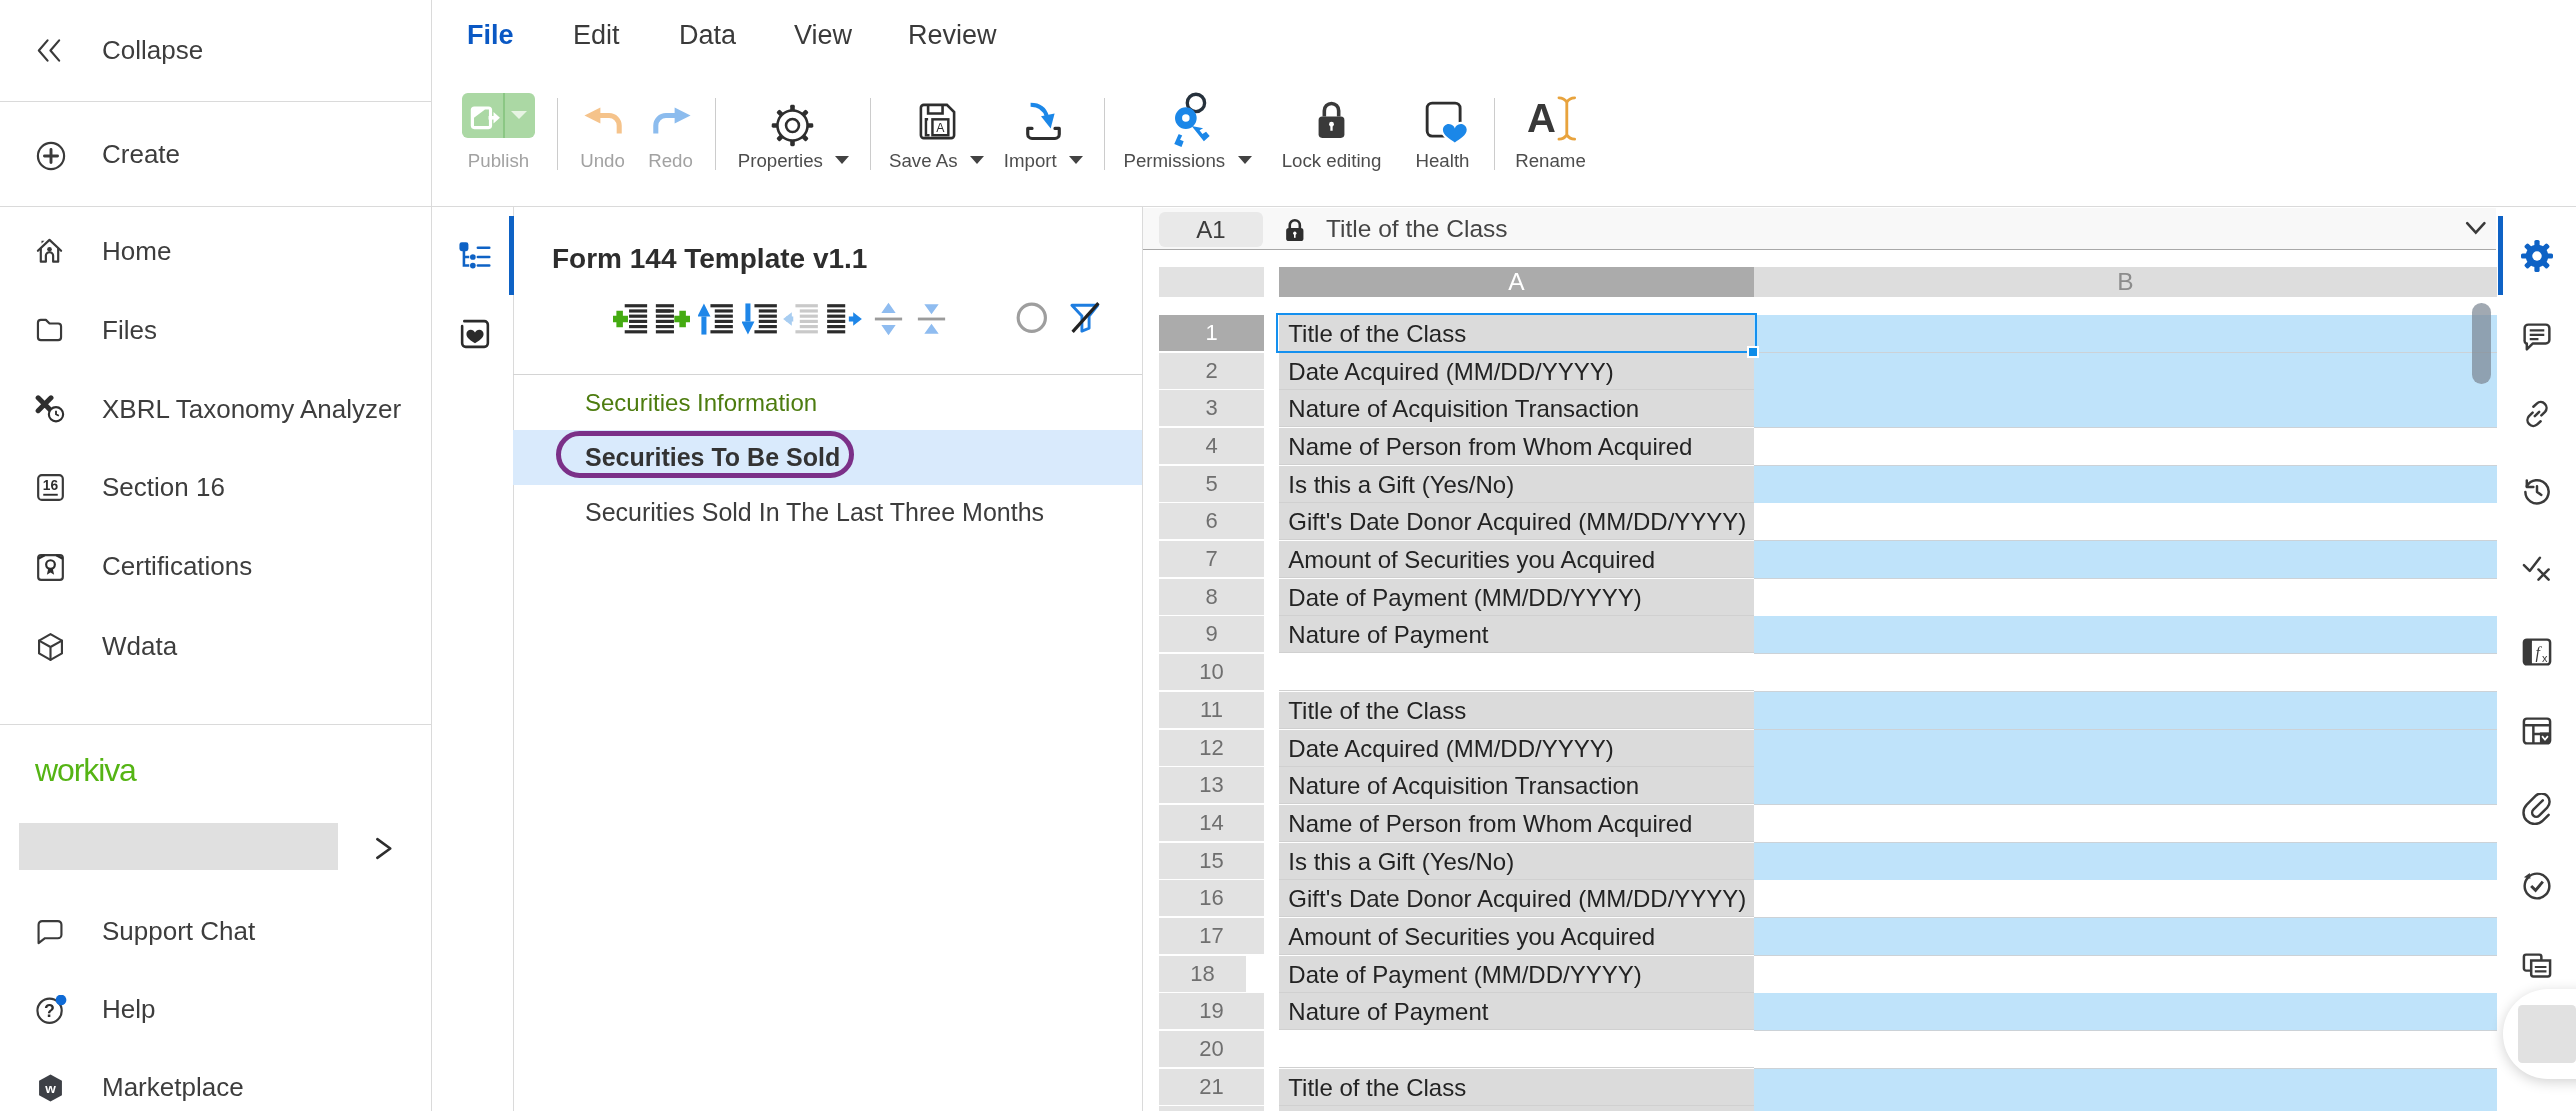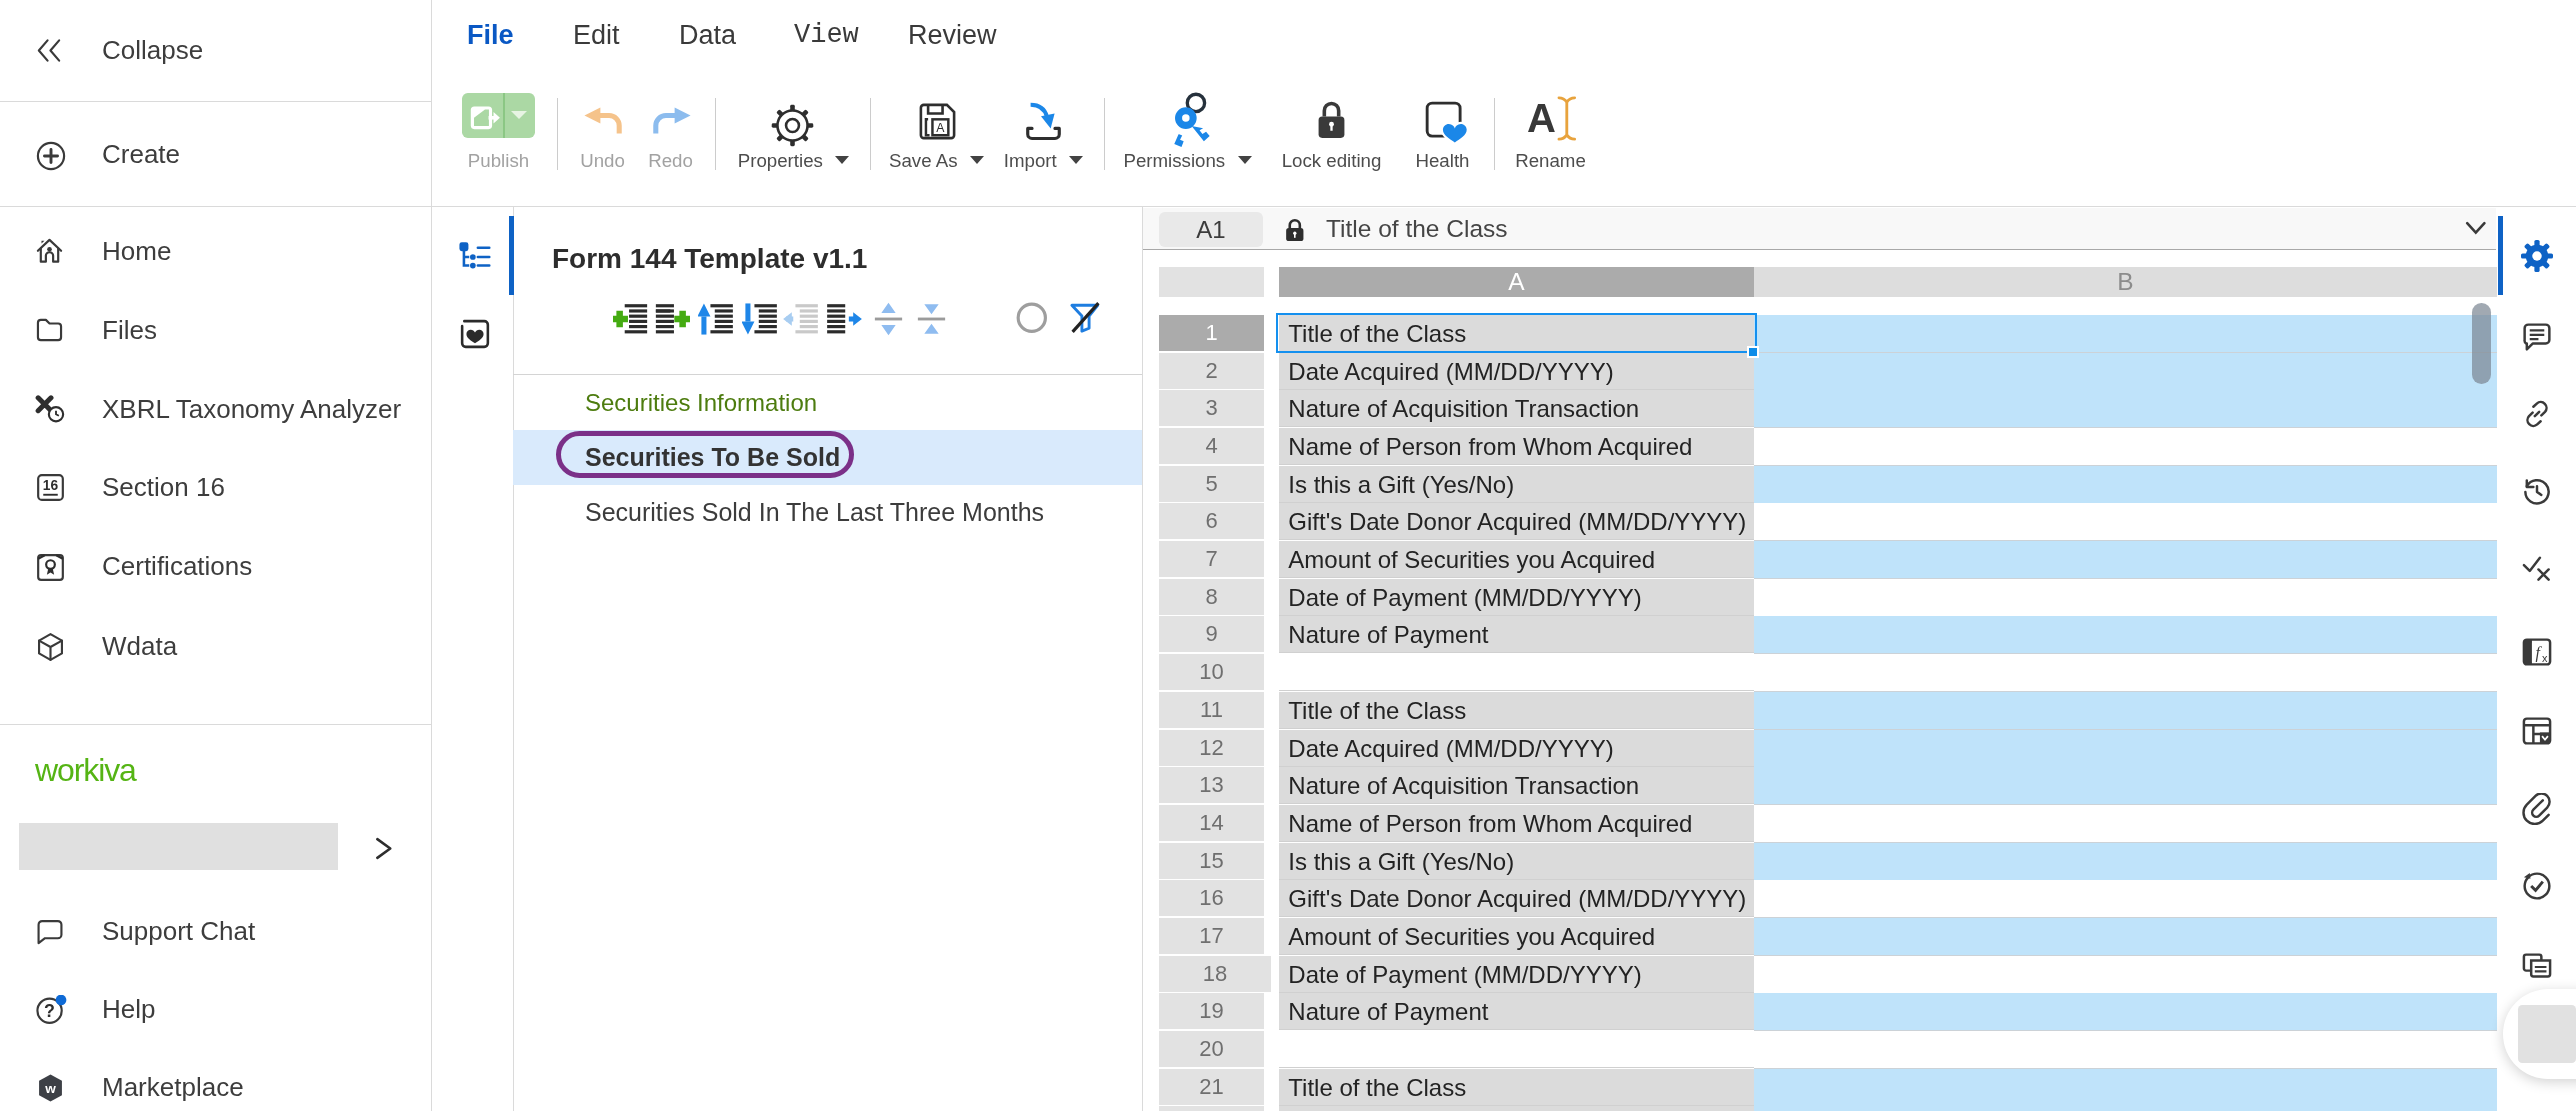--- a/index.html
+++ b/index.html
@@ -83,21 +83,21 @@
     </svg>
     <div class="abs" style="left:35px;top:752px;width:302px;height:35px;font-size:32px;font-weight:normal;color:#55b414;letter-spacing:-1.1px;">workiva</div>
     <div class="abs" style="left:18.7px;top:823px;width:319px;height:47px;background:#e0e0e0;"></div>
     <svg class="abs" style="left:373px;top:837px;" width="21.6" height="23" viewBox="0 0 30 32">
       <path d="M6 3 L24 16 L6 29" stroke="#2e2e2e" stroke-width="3.6" fill="none" stroke-linecap="round" stroke-linejoin="round"></path>
     </svg>
 
 <div class="menu" style="left:467px;color:#0a58c4;font-weight:bold;">File</div>
 <div class="menu" style="left:573px;">Edit</div>
 <div class="menu" style="left:679px;">Data</div>
-<div class="menu" style="left:794px;font-family:Liberation Mono, monospace;">View</div>
+<div class="menu" style="left:794px;">View</div>
 <div class="menu" style="left:908px;">Review</div>
 <div class="hline" style="left:431px;top:206px;width:2145px;"></div>
 <div class="abs" style="left:462px;top:93px;width:73px;height:45px;background:#abd8a4;border-radius:5.8px;"></div>
     <div class="abs" style="left:503px;top:93px;width:2.2px;height:45px;background:#8bc784;"></div>
     <svg class="abs" style="left:470px;top:105px;" width="30" height="27" viewBox="0 0 42 38">
       <rect x="1" y="2" width="30" height="32" rx="5" fill="#ffffff"></rect>
       <path d="M5.5 18 L21 6.5 L26.5 6.5 L26.5 29.5 L5.5 29.5 Z" fill="#abd8a4"></path>
       <rect x="26" y="15.5" width="8" height="5" fill="#ffffff"></rect>
       <path d="M33 10 L42 18 L33 26 Z" fill="#ffffff"></path>
     </svg>
@@ -329,21 +329,21 @@
     <div class="abs" style="left:1754px;top:805px;width:743px;height:37px;background:#ffffff;border-bottom:0.7px solid #ccd2d7;"></div>
     <div class="abs" style="left:1159px;top:843px;width:105px;height:36px;background:#e2e2e2;text-align:center;line-height:36px;font-size:22px;color:#6f6f6f;">15</div>
     <div class="abs cell" style="left:1279px;top:843px;width:475px;height:37px;background:#dbdbdb;border-bottom:0.7px solid #d0d0d0;line-height:38px;font-size:24px;color:#232323;padding-left:9.3px;box-sizing:border-box;">Is this a Gift (Yes/No)</div>
     <div class="abs" style="left:1754px;top:843px;width:743px;height:37px;background:#bfe3fa;border-bottom:0.7px solid #ccd2d7;"></div>
     <div class="abs" style="left:1159px;top:880px;width:105px;height:36px;background:#e2e2e2;text-align:center;line-height:36px;font-size:22px;color:#6f6f6f;">16</div>
     <div class="abs cell" style="left:1279px;top:880px;width:475px;height:37px;background:#dbdbdb;border-bottom:0.7px solid #d0d0d0;line-height:38px;font-size:24px;color:#232323;padding-left:9.3px;box-sizing:border-box;">Gift's Date Donor Acquired (MM/DD/YYYY)</div>
     <div class="abs" style="left:1754px;top:880px;width:743px;height:37px;background:#ffffff;border-bottom:0.7px solid #ccd2d7;"></div>
     <div class="abs" style="left:1159px;top:918px;width:105px;height:36px;background:#e2e2e2;text-align:center;line-height:36px;font-size:22px;color:#6f6f6f;">17</div>
     <div class="abs cell" style="left:1279px;top:918px;width:475px;height:37px;background:#dbdbdb;border-bottom:0.7px solid #d0d0d0;line-height:38px;font-size:24px;color:#232323;padding-left:9.3px;box-sizing:border-box;">Amount of Securities you Acquired</div>
     <div class="abs" style="left:1754px;top:918px;width:743px;height:37px;background:#bfe3fa;border-bottom:0.7px solid #ccd2d7;"></div>
-    <div class="abs" style="left:1159px;top:956px;width:112px;height:36px;background:#e2e2e2;text-align:center;line-height:36px;font-size:22px;color:#6f6f6f;">18</div>
+    <div class="abs" style="left:1159px;top:956px;width:87px;height:36px;background:#e2e2e2;text-align:center;line-height:36px;font-size:22px;color:#6f6f6f;">18</div>
     <div class="abs cell" style="left:1279px;top:956px;width:475px;height:37px;background:#dbdbdb;border-bottom:0.7px solid #d0d0d0;line-height:38px;font-size:24px;color:#232323;padding-left:9.3px;box-sizing:border-box;">Date of Payment (MM/DD/YYYY)</div>
     <div class="abs" style="left:1754px;top:956px;width:743px;height:37px;background:#ffffff;border-bottom:0.7px solid #ccd2d7;"></div>
     <div class="abs" style="left:1159px;top:993px;width:105px;height:36px;background:#e2e2e2;text-align:center;line-height:36px;font-size:22px;color:#6f6f6f;">19</div>
     <div class="abs cell" style="left:1279px;top:993px;width:475px;height:37px;background:#dbdbdb;border-bottom:0.7px solid #d0d0d0;line-height:38px;font-size:24px;color:#232323;padding-left:9.3px;box-sizing:border-box;">Nature of Payment</div>
     <div class="abs" style="left:1754px;top:993px;width:743px;height:37px;background:#bfe3fa;border-bottom:0.7px solid #ccd2d7;"></div>
     <div class="abs" style="left:1159px;top:1031px;width:105px;height:36px;background:#e2e2e2;text-align:center;line-height:36px;font-size:22px;color:#6f6f6f;">20</div>
     <div class="abs cell" style="left:1279px;top:1031px;width:475px;height:37px;background:#ffffff;border-bottom:0.7px solid #d0d0d0;line-height:38px;font-size:24px;color:#232323;padding-left:9.3px;box-sizing:border-box;"></div>
     <div class="abs" style="left:1754px;top:1031px;width:743px;height:37px;background:#ffffff;border-bottom:0.7px solid #ccd2d7;"></div>
     <div class="abs" style="left:1159px;top:1069px;width:105px;height:36px;background:#e2e2e2;text-align:center;line-height:36px;font-size:22px;color:#6f6f6f;">21</div>
     <div class="abs cell" style="left:1279px;top:1069px;width:475px;height:37px;background:#dbdbdb;border-bottom:0.7px solid #d0d0d0;line-height:38px;font-size:24px;color:#232323;padding-left:9.3px;box-sizing:border-box;">Title of the Class</div>

